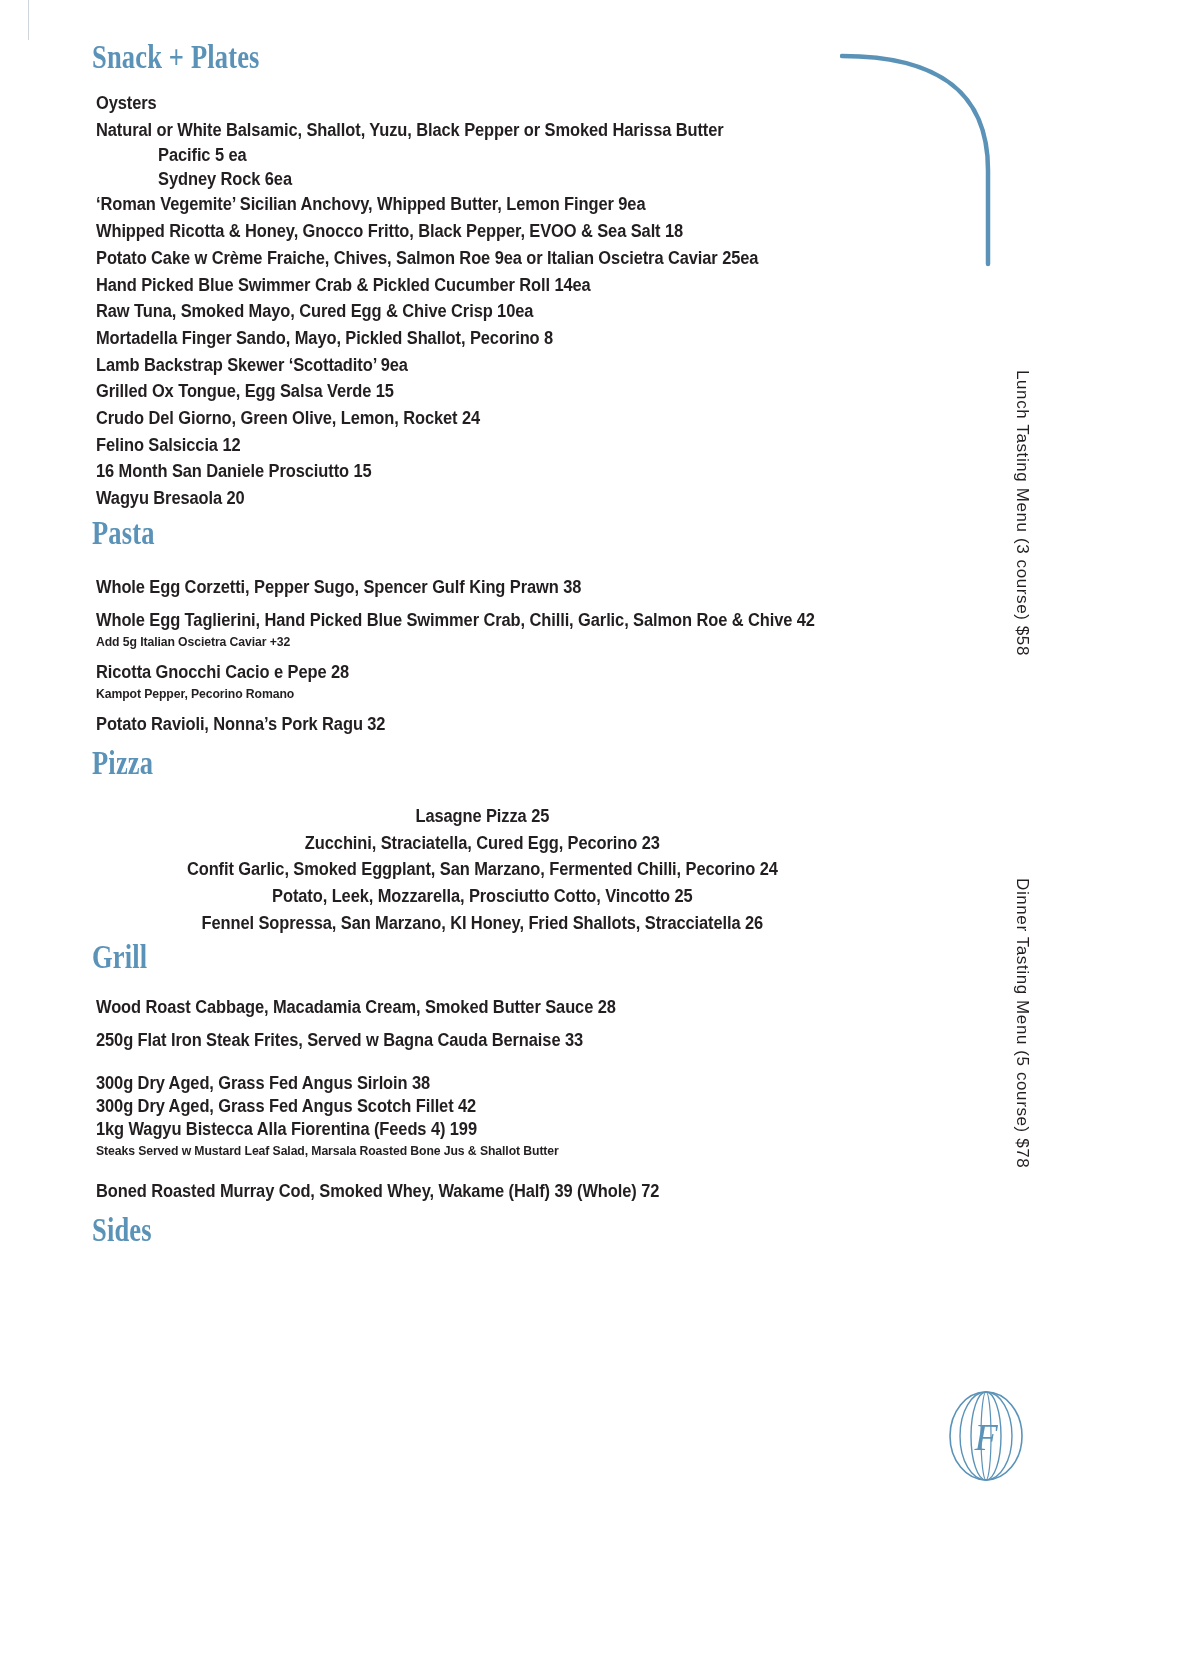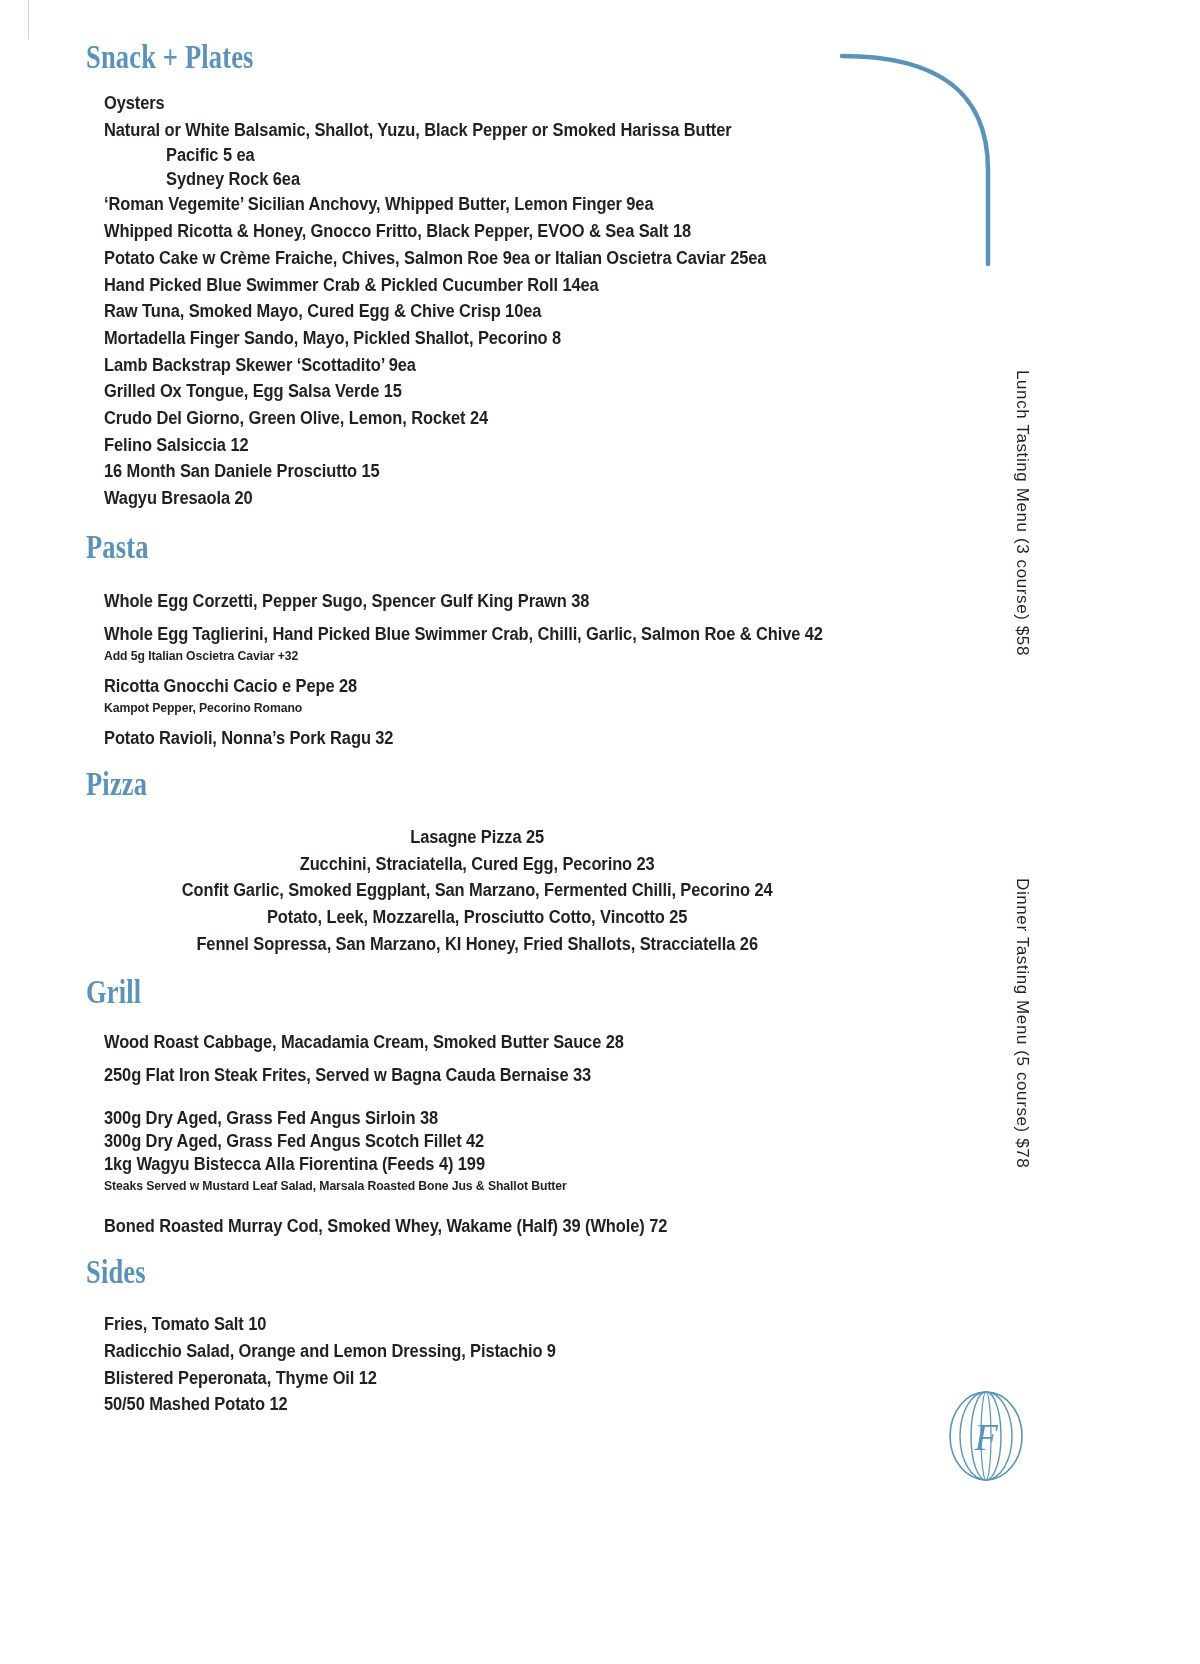--- a/index.html
+++ b/index.html
@@ -37,21 +37,21 @@
     position: absolute;
     left: 840px;
     top: 50px;
     width: 180px;
     height: 220px;
     pointer-events: none;
   }
 
   .content {
     position: absolute;
-    left: 86px;
+    left: 92px;
     top: 40px;
     width: 830px;
   }
 
   h2.section-title {
     font-family: "Liberation Serif", serif;
     font-weight: 700;
     color: #5b93b8;
     font-size: 34px;
     line-height: 1.0;
@@ -61,21 +61,21 @@
     transform-origin: left center;
     white-space: nowrap;
   }
 
   .sec-snack      { margin-top: 0px; }
   .sec-pasta      { margin-top: 42px; }
   .sec-pizza      { margin-top: 112px; }
   .sec-grill      { margin-top: 34px; }
   .sec-sides      { margin-top: 36px; }
 
-  .items { margin: 18px; padding: 0; list-style: none; }
+  .items { margin: 4px; padding: 0; list-style: none; }
   .snack-items { margin-top: 16px; }
   .pasta-items { margin-top: 26px; }
   .pizza-items { margin-top: 23px; text-align: center; }
   .grill-items { margin-top: 22px; }
   .sides-items { margin-top: 22px; }
 
   li.item {
     font-family: "Liberation Sans", sans-serif;
     font-weight: 700;
     font-size: 17.5px;
@@ -194,26 +194,20 @@
       <li class="gap-sm"></li>
       <li class="item tight">300g Dry Aged, Grass Fed Angus Sirloin  38</li>
       <li class="item tight">300g Dry Aged, Grass Fed Angus Scotch Fillet  42</li>
       <li class="item tight">1kg Wagyu Bistecca Alla Fiorentina (Feeds 4) 199</li>
       <li class="note">Steaks Served w Mustard Leaf Salad, Marsala Roasted Bone Jus &amp; Shallot Butter</li>
       <li class="gap-sm"></li>
       <li class="item">Boned Roasted Murray Cod, Smoked Whey, Wakame (Half)  39  (Whole)  72</li>
     </ul>
 
     <h2 class="section-title sec-sides">Sides</h2>
-    <ul class="items sides-items">
-      <li class="item">Fries, Tomato Salt  10</li>
-      <li class="item">Radicchio Salad, Orange and Lemon Dressing, Pistachio  9</li>
-      <li class="item">Blistered Peperonata, Thyme Oil  12</li>
-      <li class="item">50/50 Mashed Potato 12</li>
-    </ul>
 
   </div>
 
   <div class="side-label side-lunch">Lunch Tasting Menu (3 course) $58</div>
   <div class="side-label side-dinner">Dinner Tasting Menu (5 course) $78</div>
 
   <svg class="logo" viewBox="0 0 92 92">
     <ellipse cx="46" cy="46" rx="36" ry="44" fill="none" stroke="#5b93b8" stroke-width="1.6"></ellipse>
     <ellipse cx="46" cy="46" rx="26" ry="44" fill="none" stroke="#5b93b8" stroke-width="1.4"></ellipse>
     <ellipse cx="46" cy="46" rx="15" ry="44" fill="none" stroke="#5b93b8" stroke-width="1.4"></ellipse>

